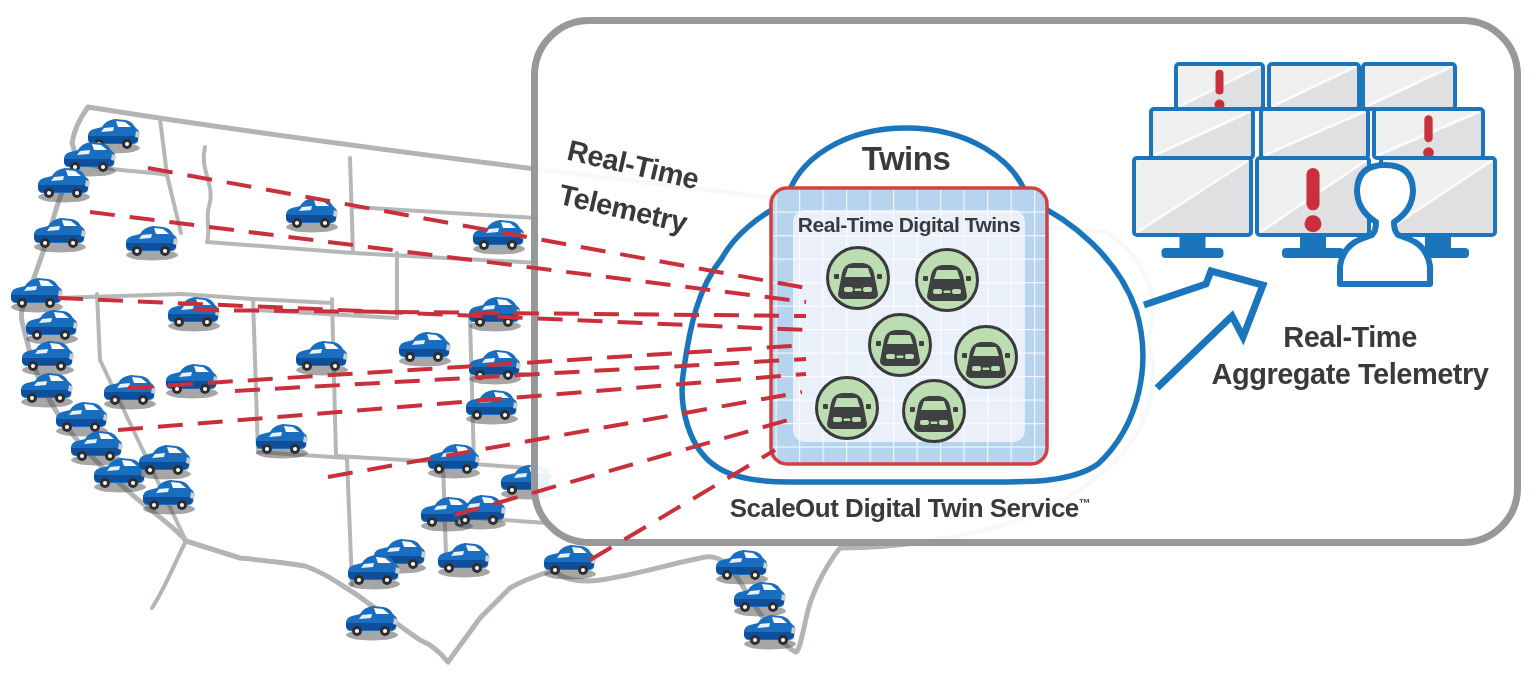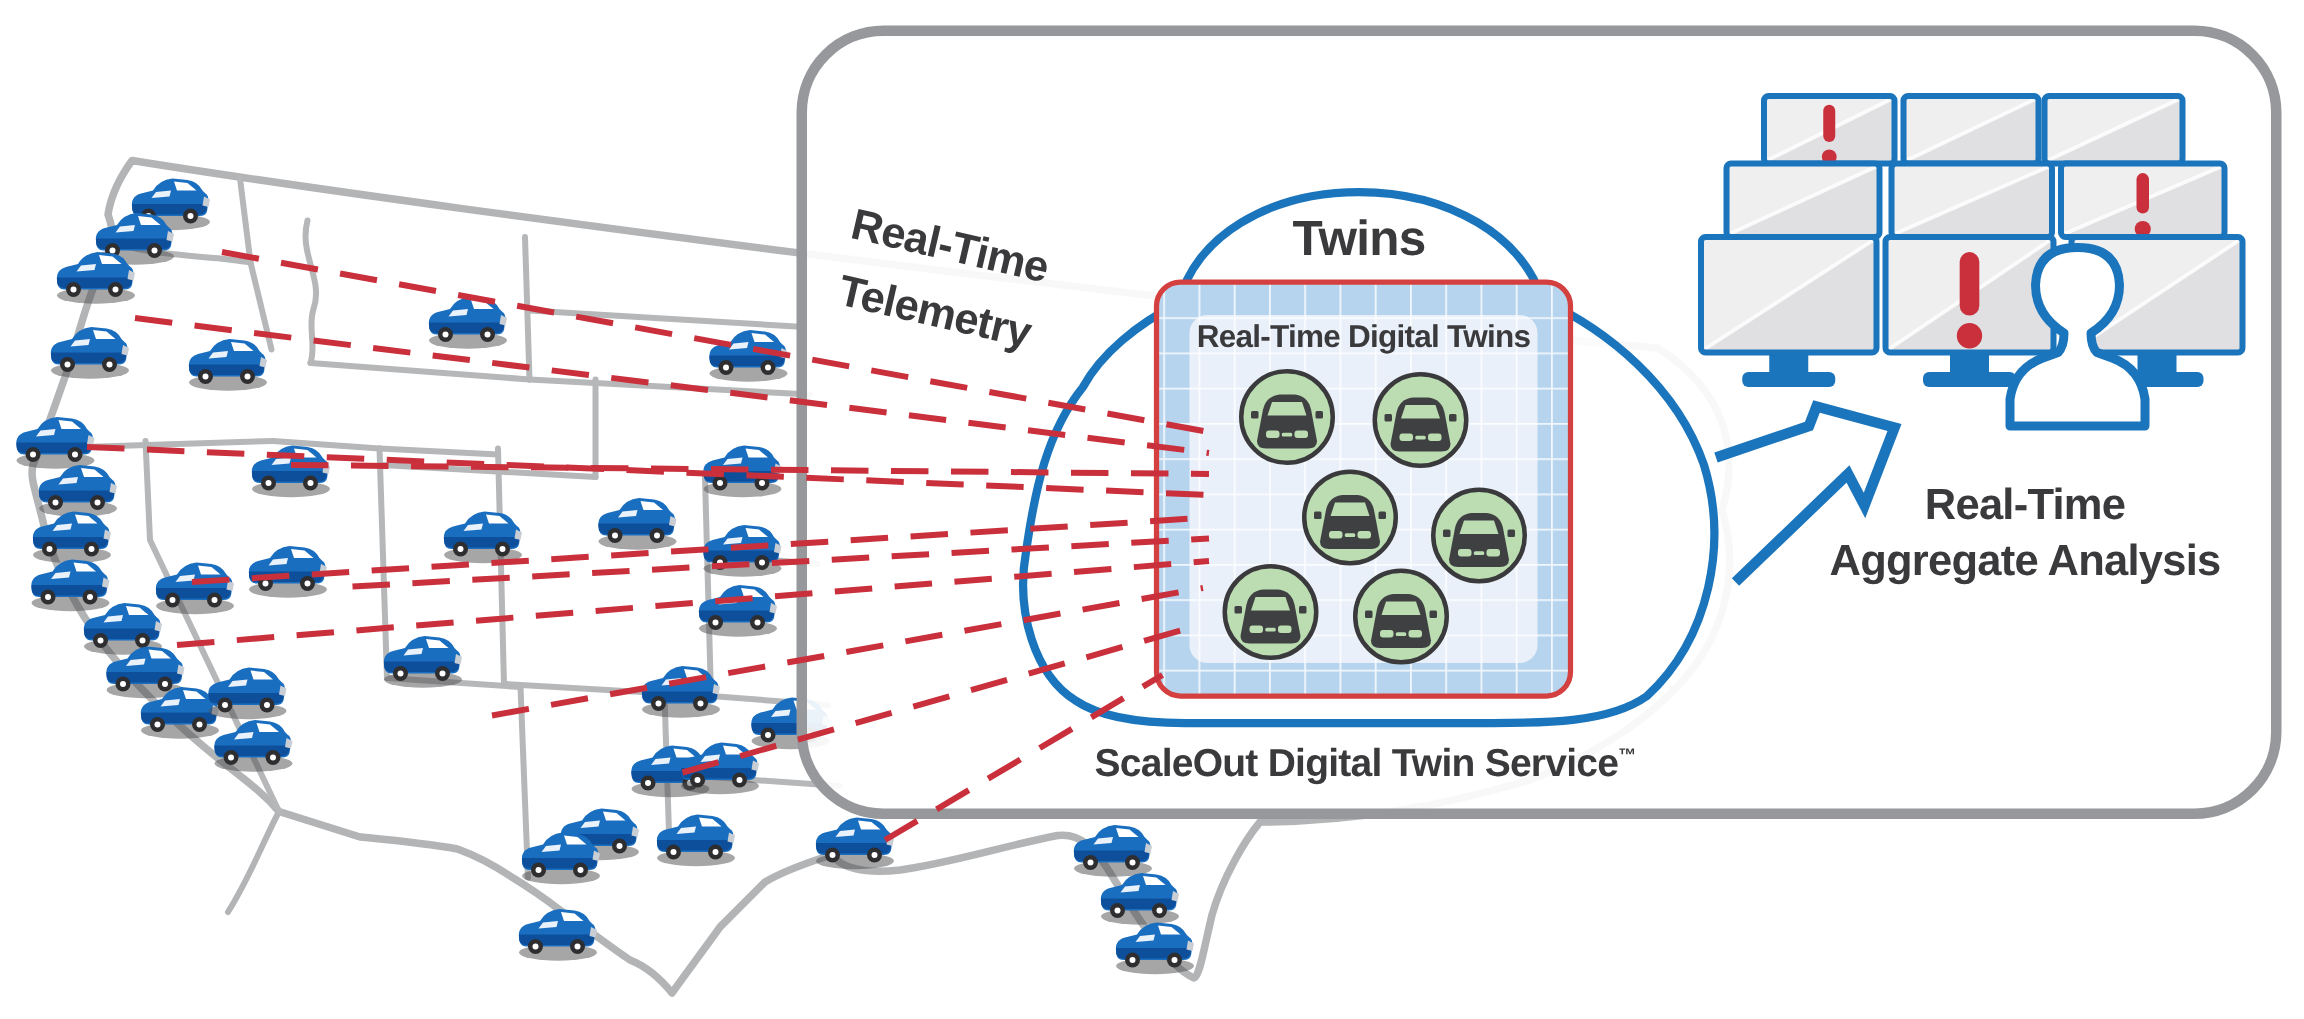--- a/index.html
+++ b/index.html
@@ -259,15 +259,15 @@
 
   <div class="label" id="telemetry-label">
     <div>Real-Time</div>
     <div>Telemetry</div>
   </div>
   <div class="label" id="cloud-label">Twins</div>
   <div class="label" id="service-label"><span>ScaleOut Digital Twin Service</span><sup>™</sup></div>
   <div class="label" id="twins-label">Real-Time Digital Twins</div>
   <div class="label" id="analysis-label">
     <div>Real-Time</div>
-    <div>Aggregate Analysis</div>
+    <div>Aggregate Telemetry</div>
   </div>
 </div>
 
 </body></html>

